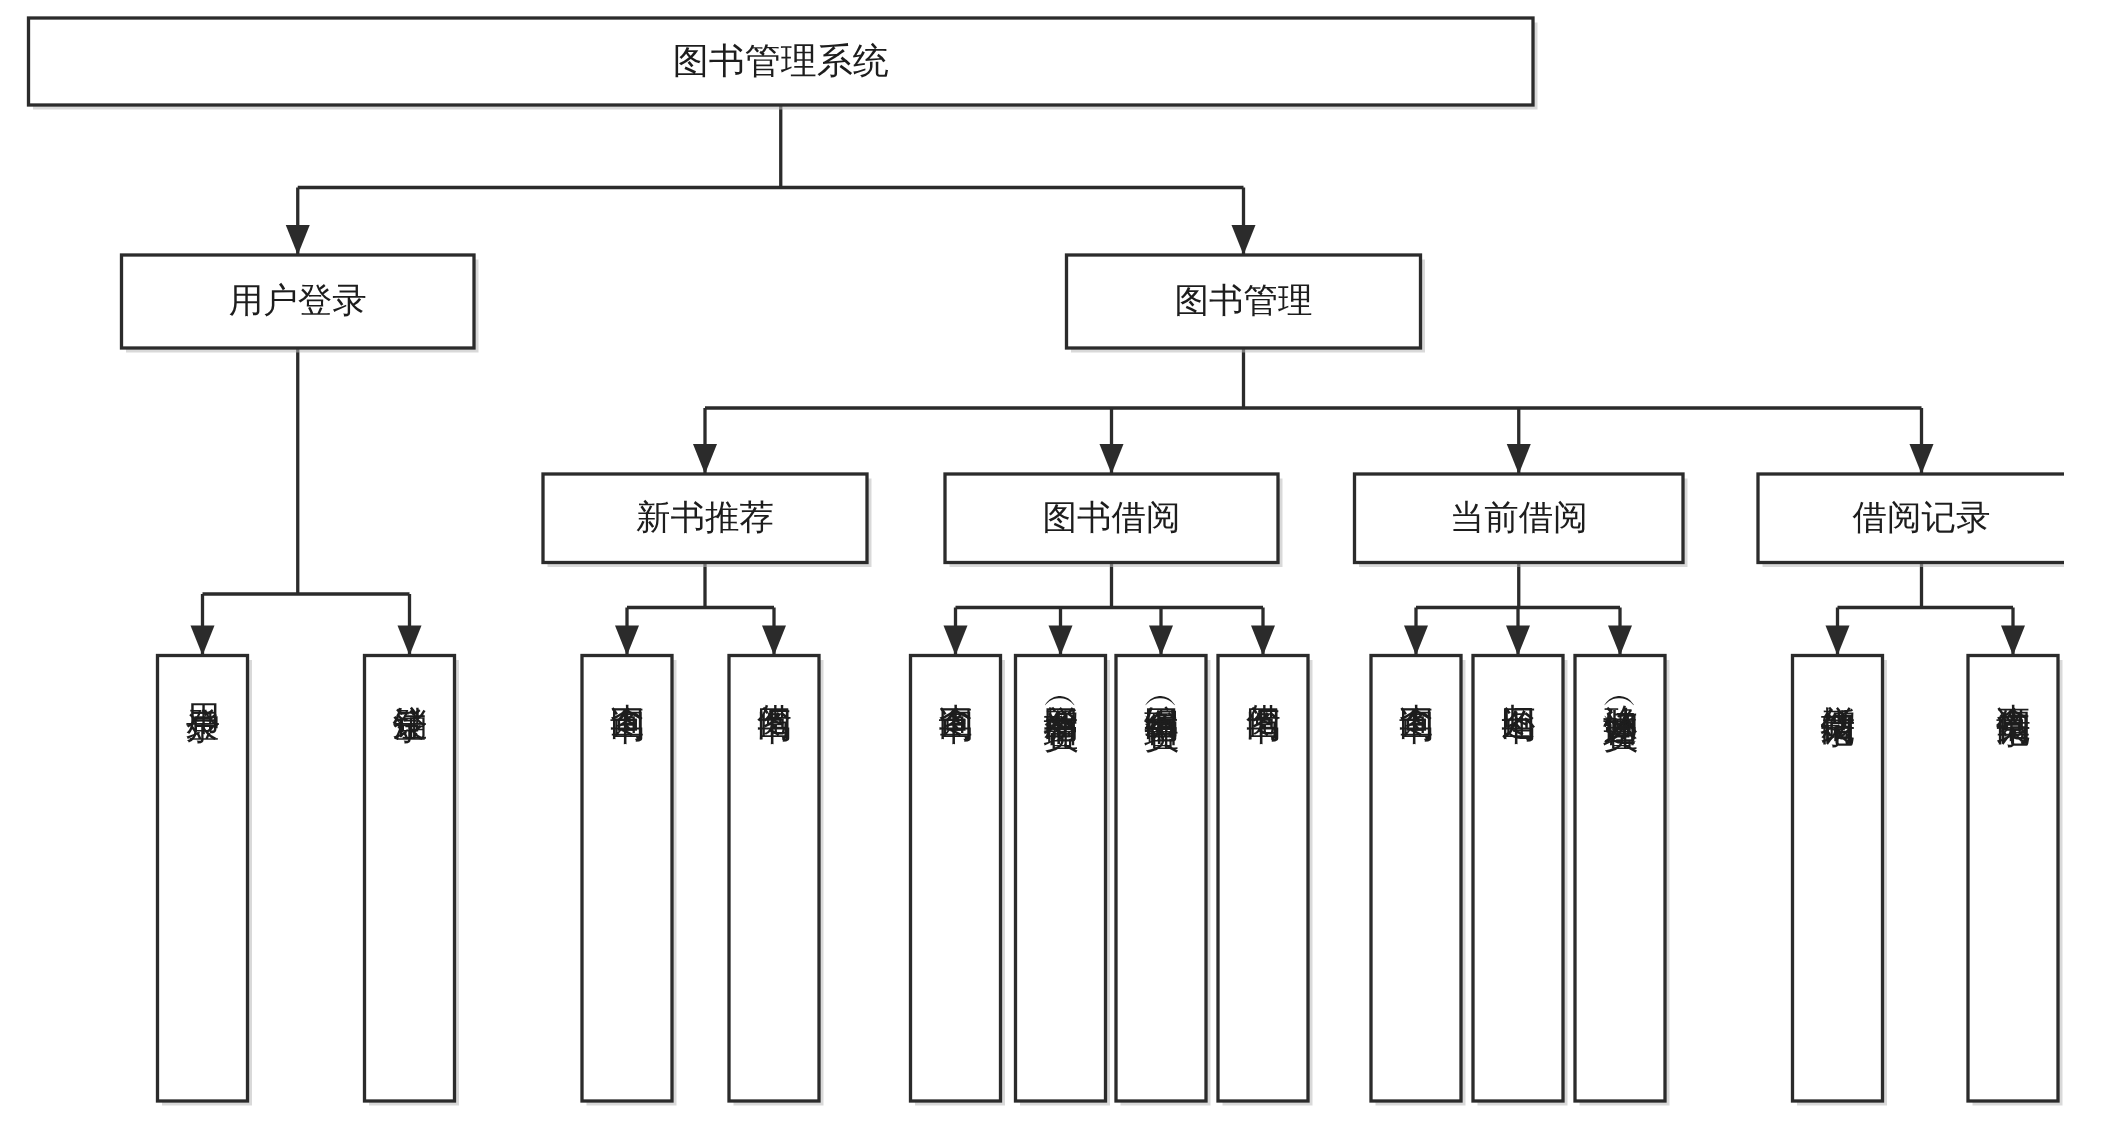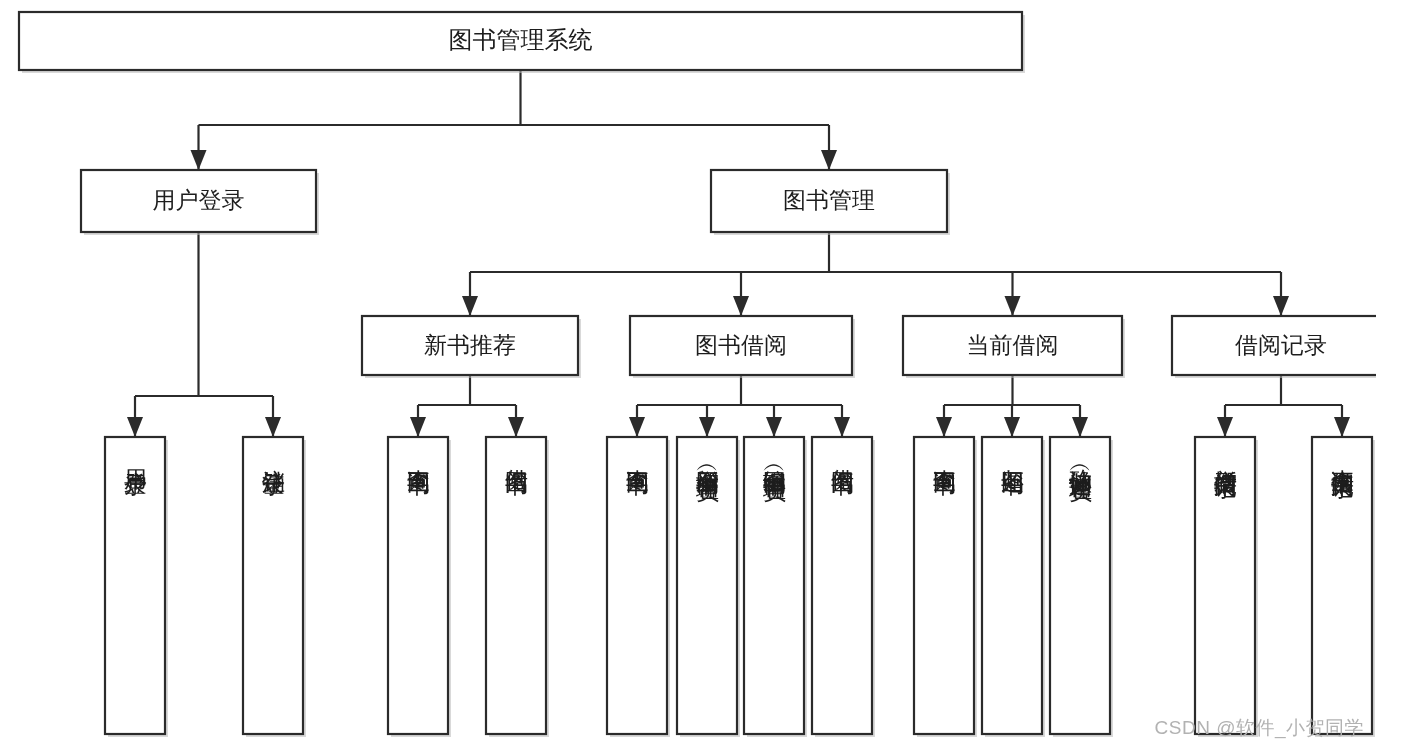--- a/index.html
+++ b/index.html
@@ -272,14 +272,13 @@
         <span class="vlabel-text">确认归还（管理员）</span>
       </div>
       <div class="vlabel-wrap" style="left: 1195px; top: 451px; width: 60px; height: 277px;">
         <span class="vlabel-text">新增借阅记录</span>
       </div>
       <div class="vlabel-wrap" style="left: 1312px; top: 451px; width: 60px; height: 277px;">
         <span class="vlabel-text">查询借阅记录</span>
       </div>
     </div>
 
-  <div class="watermark">CSDN @软件_小贺同学</div>
 </div>
 
 </body></html>

